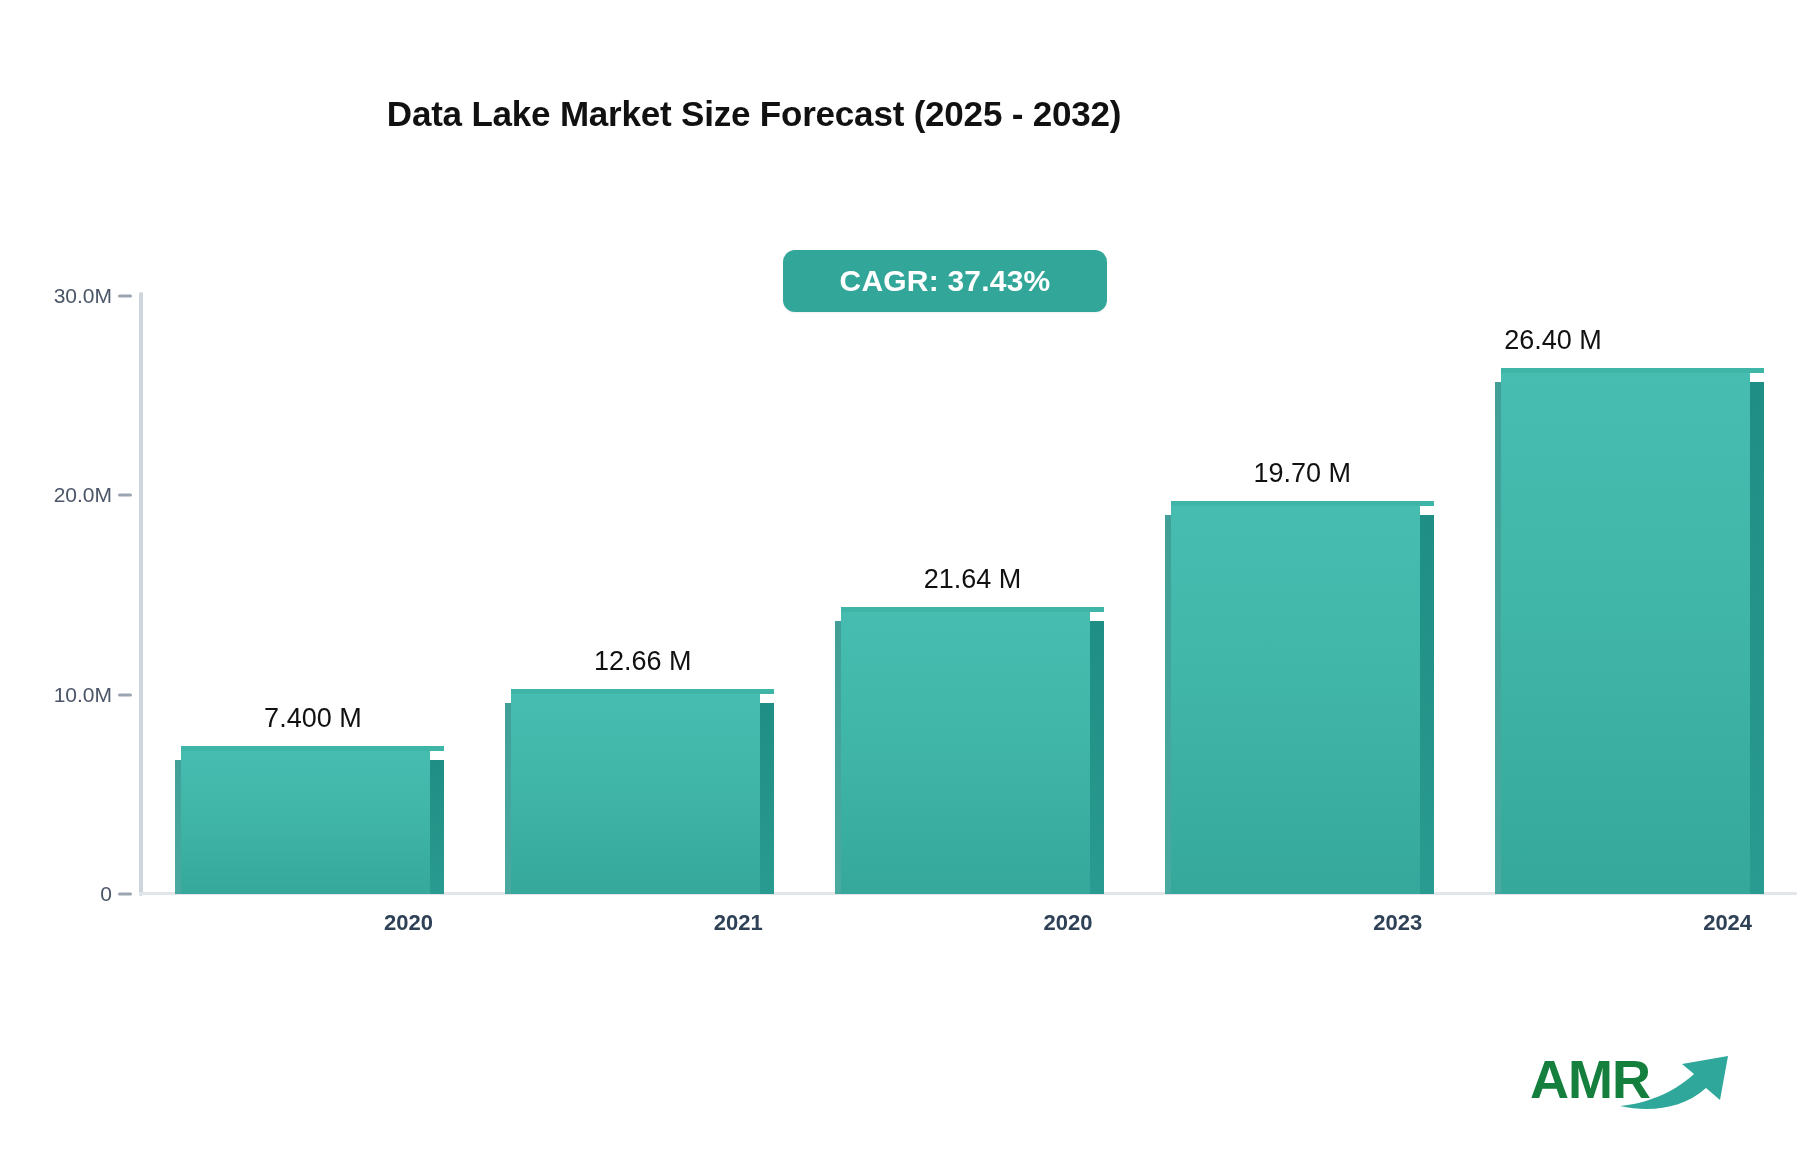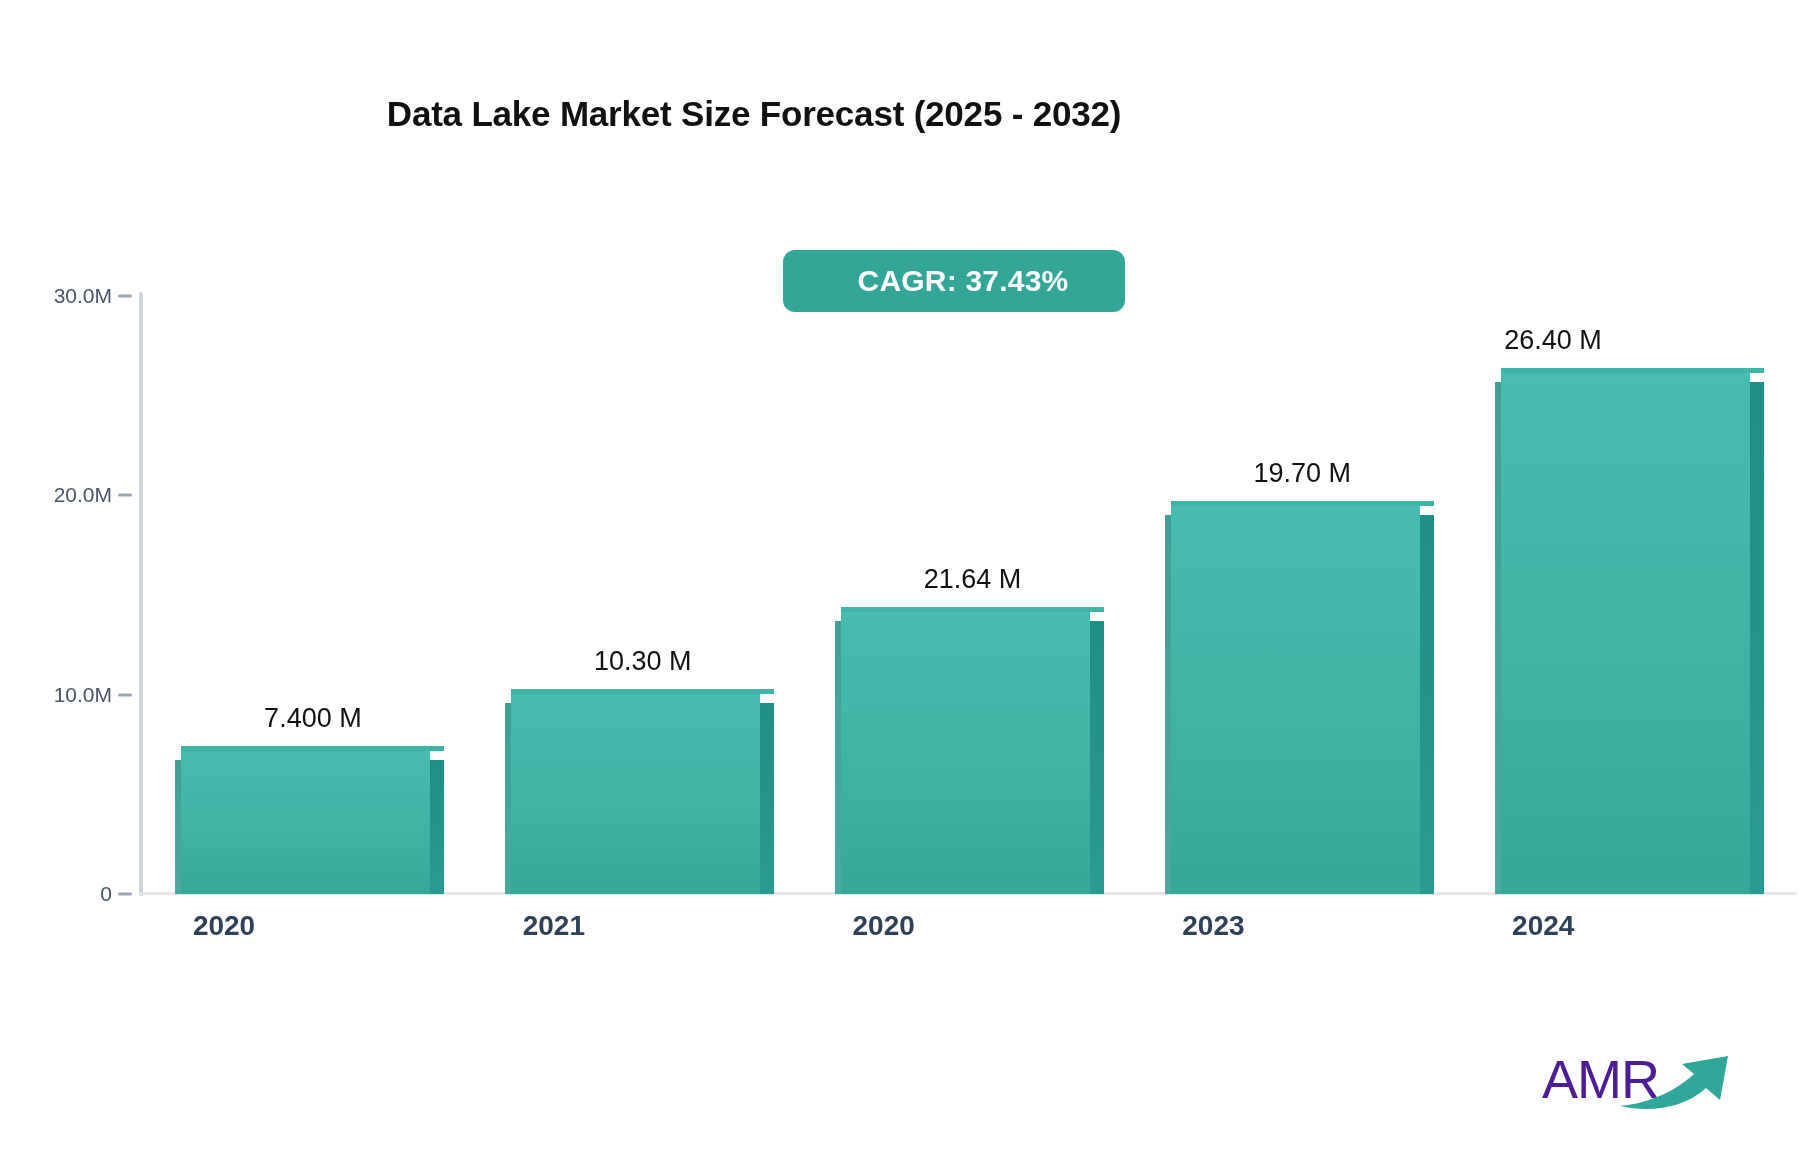--- a/index.html
+++ b/index.html
@@ -50,21 +50,20 @@
     left: 783px;
     top: 250px;
     width: 324px;
     height: 62px;
     border-radius: 12px;
     background: #31a699;
     display: flex;
     align-items: center;
     justify-content: center;
     box-shadow: 0 1px 2px rgba(0,0,0,0.06);
-    padding-left: 18px;
   }
   #cagr-badge .label {
     color: #ffffff;
     font-size: 30px;
     font-weight: bold;
     letter-spacing: 0.2px;
   }
 
   
   
@@ -112,22 +111,22 @@
     background: #9aa5b1;
     left: 118px;
     transform: translateY(-50%);
     border-radius: 2px;
   }
 
   .xtick-label {
     position: absolute;
     top: 910px;
     width: 240px;
-    text-align: left;
-    font-size: 28px;
+    text-align: right;
+    font-size: 22px;
     color: #2f4157;
     font-weight: bold;
   }
 
   
   .bar {
     position: absolute;
     background: linear-gradient(180deg, #46bdb0 0%, #41b7aa 40%, #35a89b 100%);
   }
   .bar-top {
@@ -149,25 +148,25 @@
   
   #amr-logo {
     position: absolute;
     left: 1530px;
     top: 1046px;
     width: 220px;
     height: 70px;
   }
   #amr-logo .amr-text {
     position: absolute;
-    left: 12px;
+    left: 0;
     top: 2px;
     font-size: 54px;
-    font-weight: normal;
-    color: #4c1d95;
+    font-weight: bold;
+    color: #15803d;
     letter-spacing: -1px;
   }
   #amr-logo svg {
     position: absolute;
     left: 88px;
     top: 4px;
   }
 </style>
 </head>
 <body>
@@ -196,21 +195,21 @@
     <div id="bars">
         <div class="bar" style="left: 181.4px; top: 746.493px; width: 248.999px; height: 147.507px;"></div>
         <div class="bar-side" style="left: 430.399px; top: 760.493px; width: 14px; height: 133.507px;"></div>
         <div class="bar-side" style="left: 175.4px; top: 760.493px; width: 6px; height: 133.507px; opacity: 0.85;"></div>
         <div class="bar-top" style="left: 181.4px; top: 746.493px; width: 262.999px; height: 5px;"></div>
         <div class="bar-value" style="left: 162.9px; top: 703.493px;">7.400 M</div>
         <div class="bar" style="left: 511.2px; top: 688.687px; width: 248.999px; height: 205.313px;"></div>
         <div class="bar-side" style="left: 760.199px; top: 702.687px; width: 14px; height: 191.313px;"></div>
         <div class="bar-side" style="left: 505.2px; top: 702.687px; width: 6px; height: 191.313px; opacity: 0.85;"></div>
         <div class="bar-top" style="left: 511.2px; top: 688.687px; width: 262.999px; height: 5px;"></div>
-        <div class="bar-value" style="left: 492.7px; top: 645.687px;">10.30 M</div>
+        <div class="bar-value" style="left: 492.7px; top: 645.687px;">12.66 M</div>
         <div class="bar" style="left: 841px; top: 606.96px; width: 248.999px; height: 287.04px;"></div>
         <div class="bar-side" style="left: 1090px; top: 620.96px; width: 14px; height: 273.04px;"></div>
         <div class="bar-side" style="left: 835px; top: 620.96px; width: 6px; height: 273.04px; opacity: 0.85;"></div>
         <div class="bar-top" style="left: 841px; top: 606.96px; width: 262.999px; height: 5px;"></div>
         <div class="bar-value" style="left: 822.5px; top: 563.96px;">21.64 M</div>
         <div class="bar" style="left: 1170.8px; top: 501.313px; width: 248.999px; height: 392.687px;"></div>
         <div class="bar-side" style="left: 1419.8px; top: 515.313px; width: 14px; height: 378.687px;"></div>
         <div class="bar-side" style="left: 1164.8px; top: 515.313px; width: 6px; height: 378.687px; opacity: 0.85;"></div>
         <div class="bar-top" style="left: 1170.8px; top: 501.313px; width: 262.999px; height: 5px;"></div>
         <div class="bar-value" style="left: 1152.3px; top: 458.313px;">19.70 M</div>

